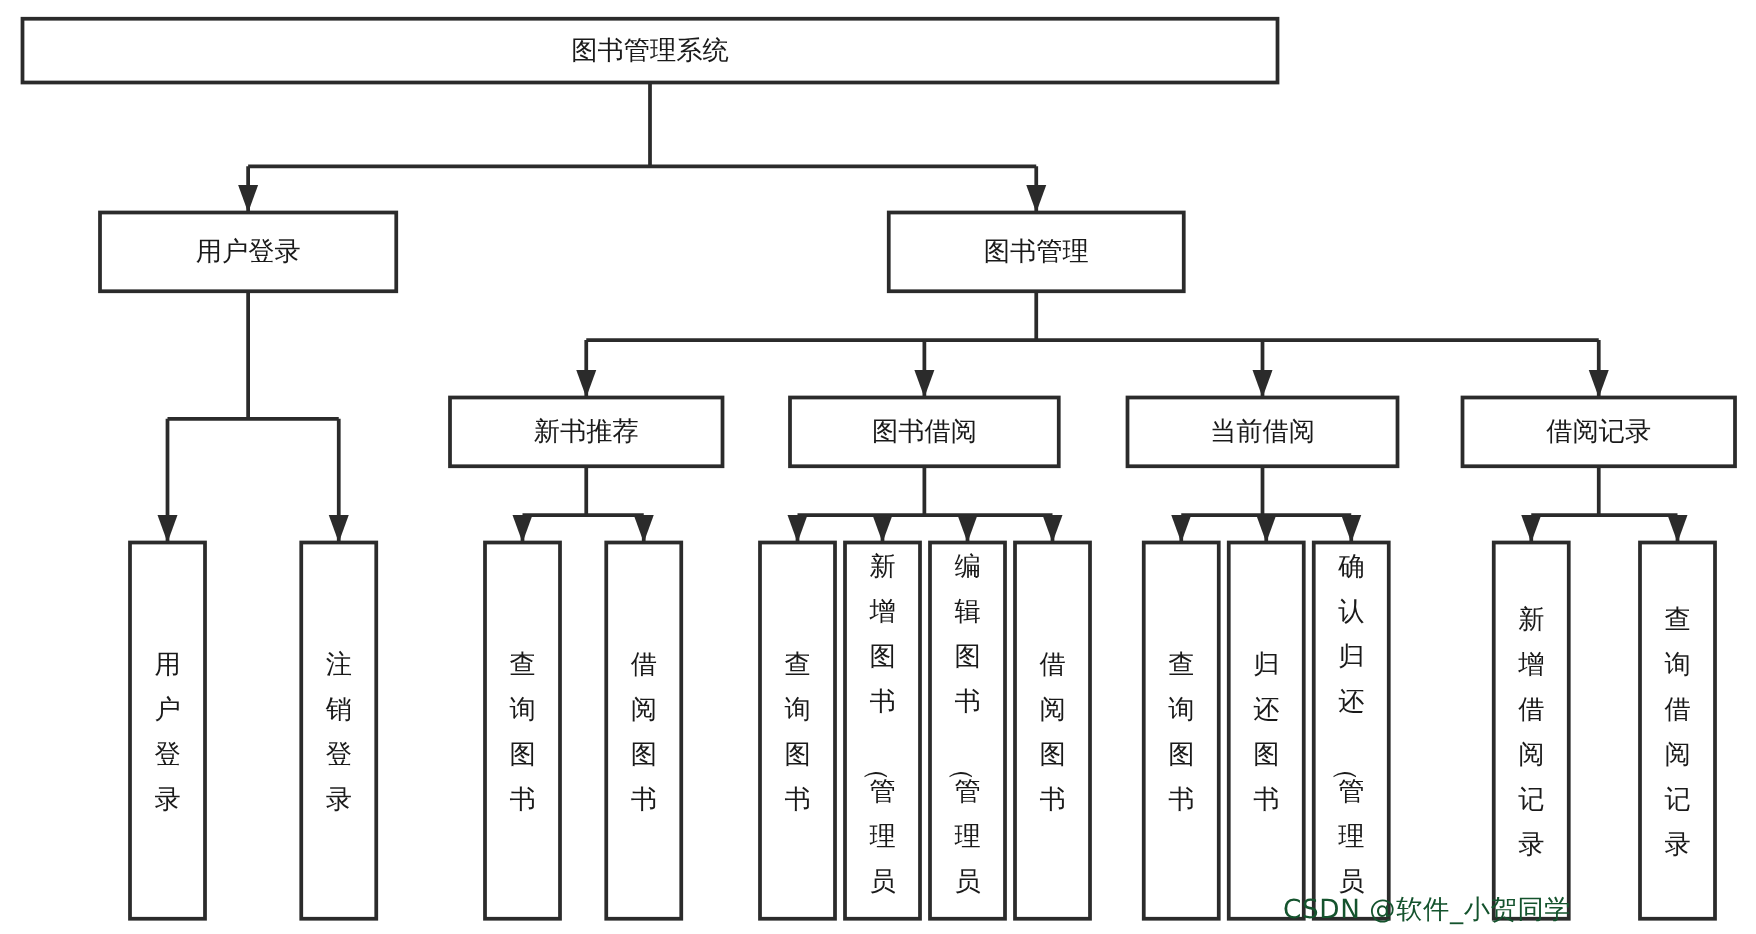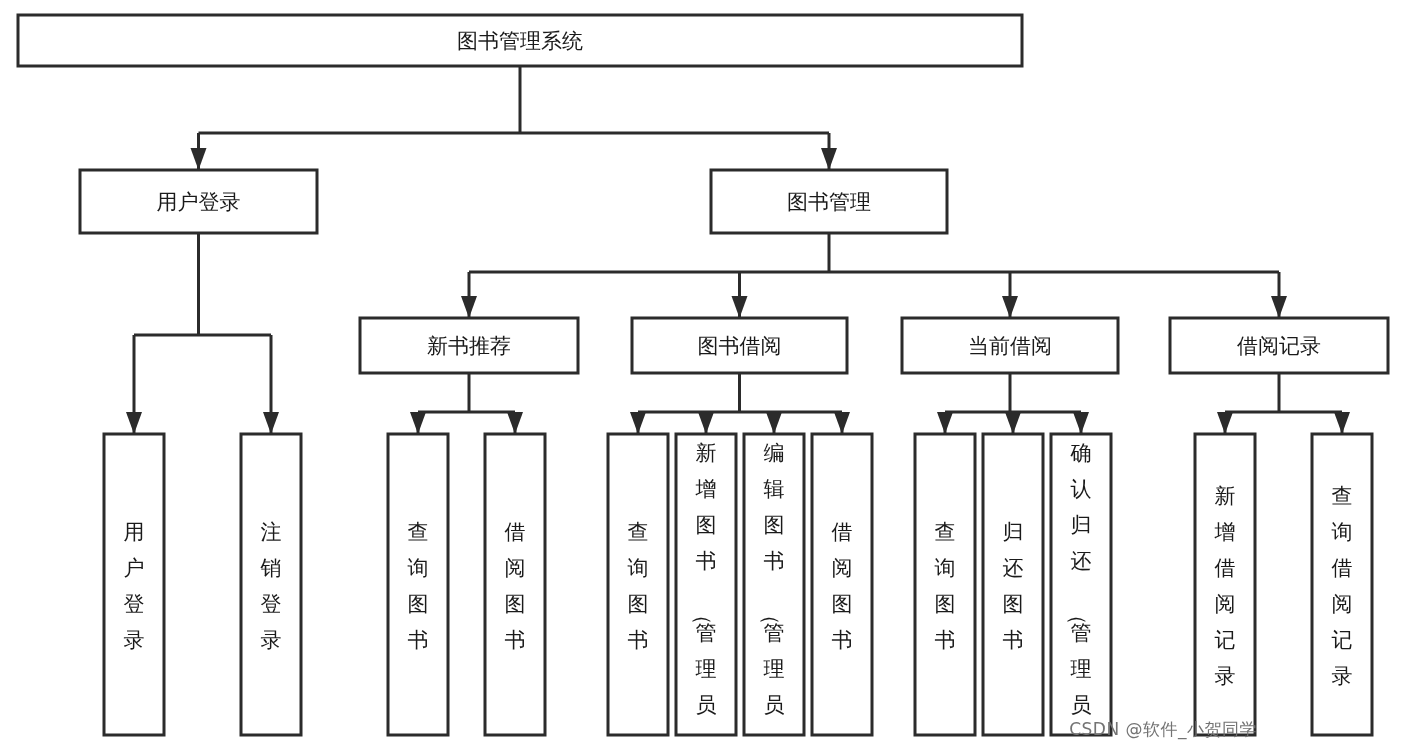--- a/index.html
+++ b/index.html
@@ -53,22 +53,22 @@
     font-family: "DejaVu Sans", "Liberation Sans", sans-serif;
     font-size: 21px;
     fill: #1a1a1a;
     text-anchor: middle;
   }
   .watermark {
     position: absolute;
     right: 12px;
     bottom: 6px;
     font-family: "DejaVu Sans", "Liberation Sans", sans-serif;
-    font-size: 17px;
-    color: #737373;
+    font-size: 21px;
+    color: #14532d;
     letter-spacing: 0.5px;
     white-space: nowrap;
     pointer-events: none;
   }
 </style>
 </head>
 <body>
 
 <div id="diagram-root">
   <svg id="tree-svg" viewBox="0 0 1405 747" xmlns="http://www.w3.org/2000/svg">

